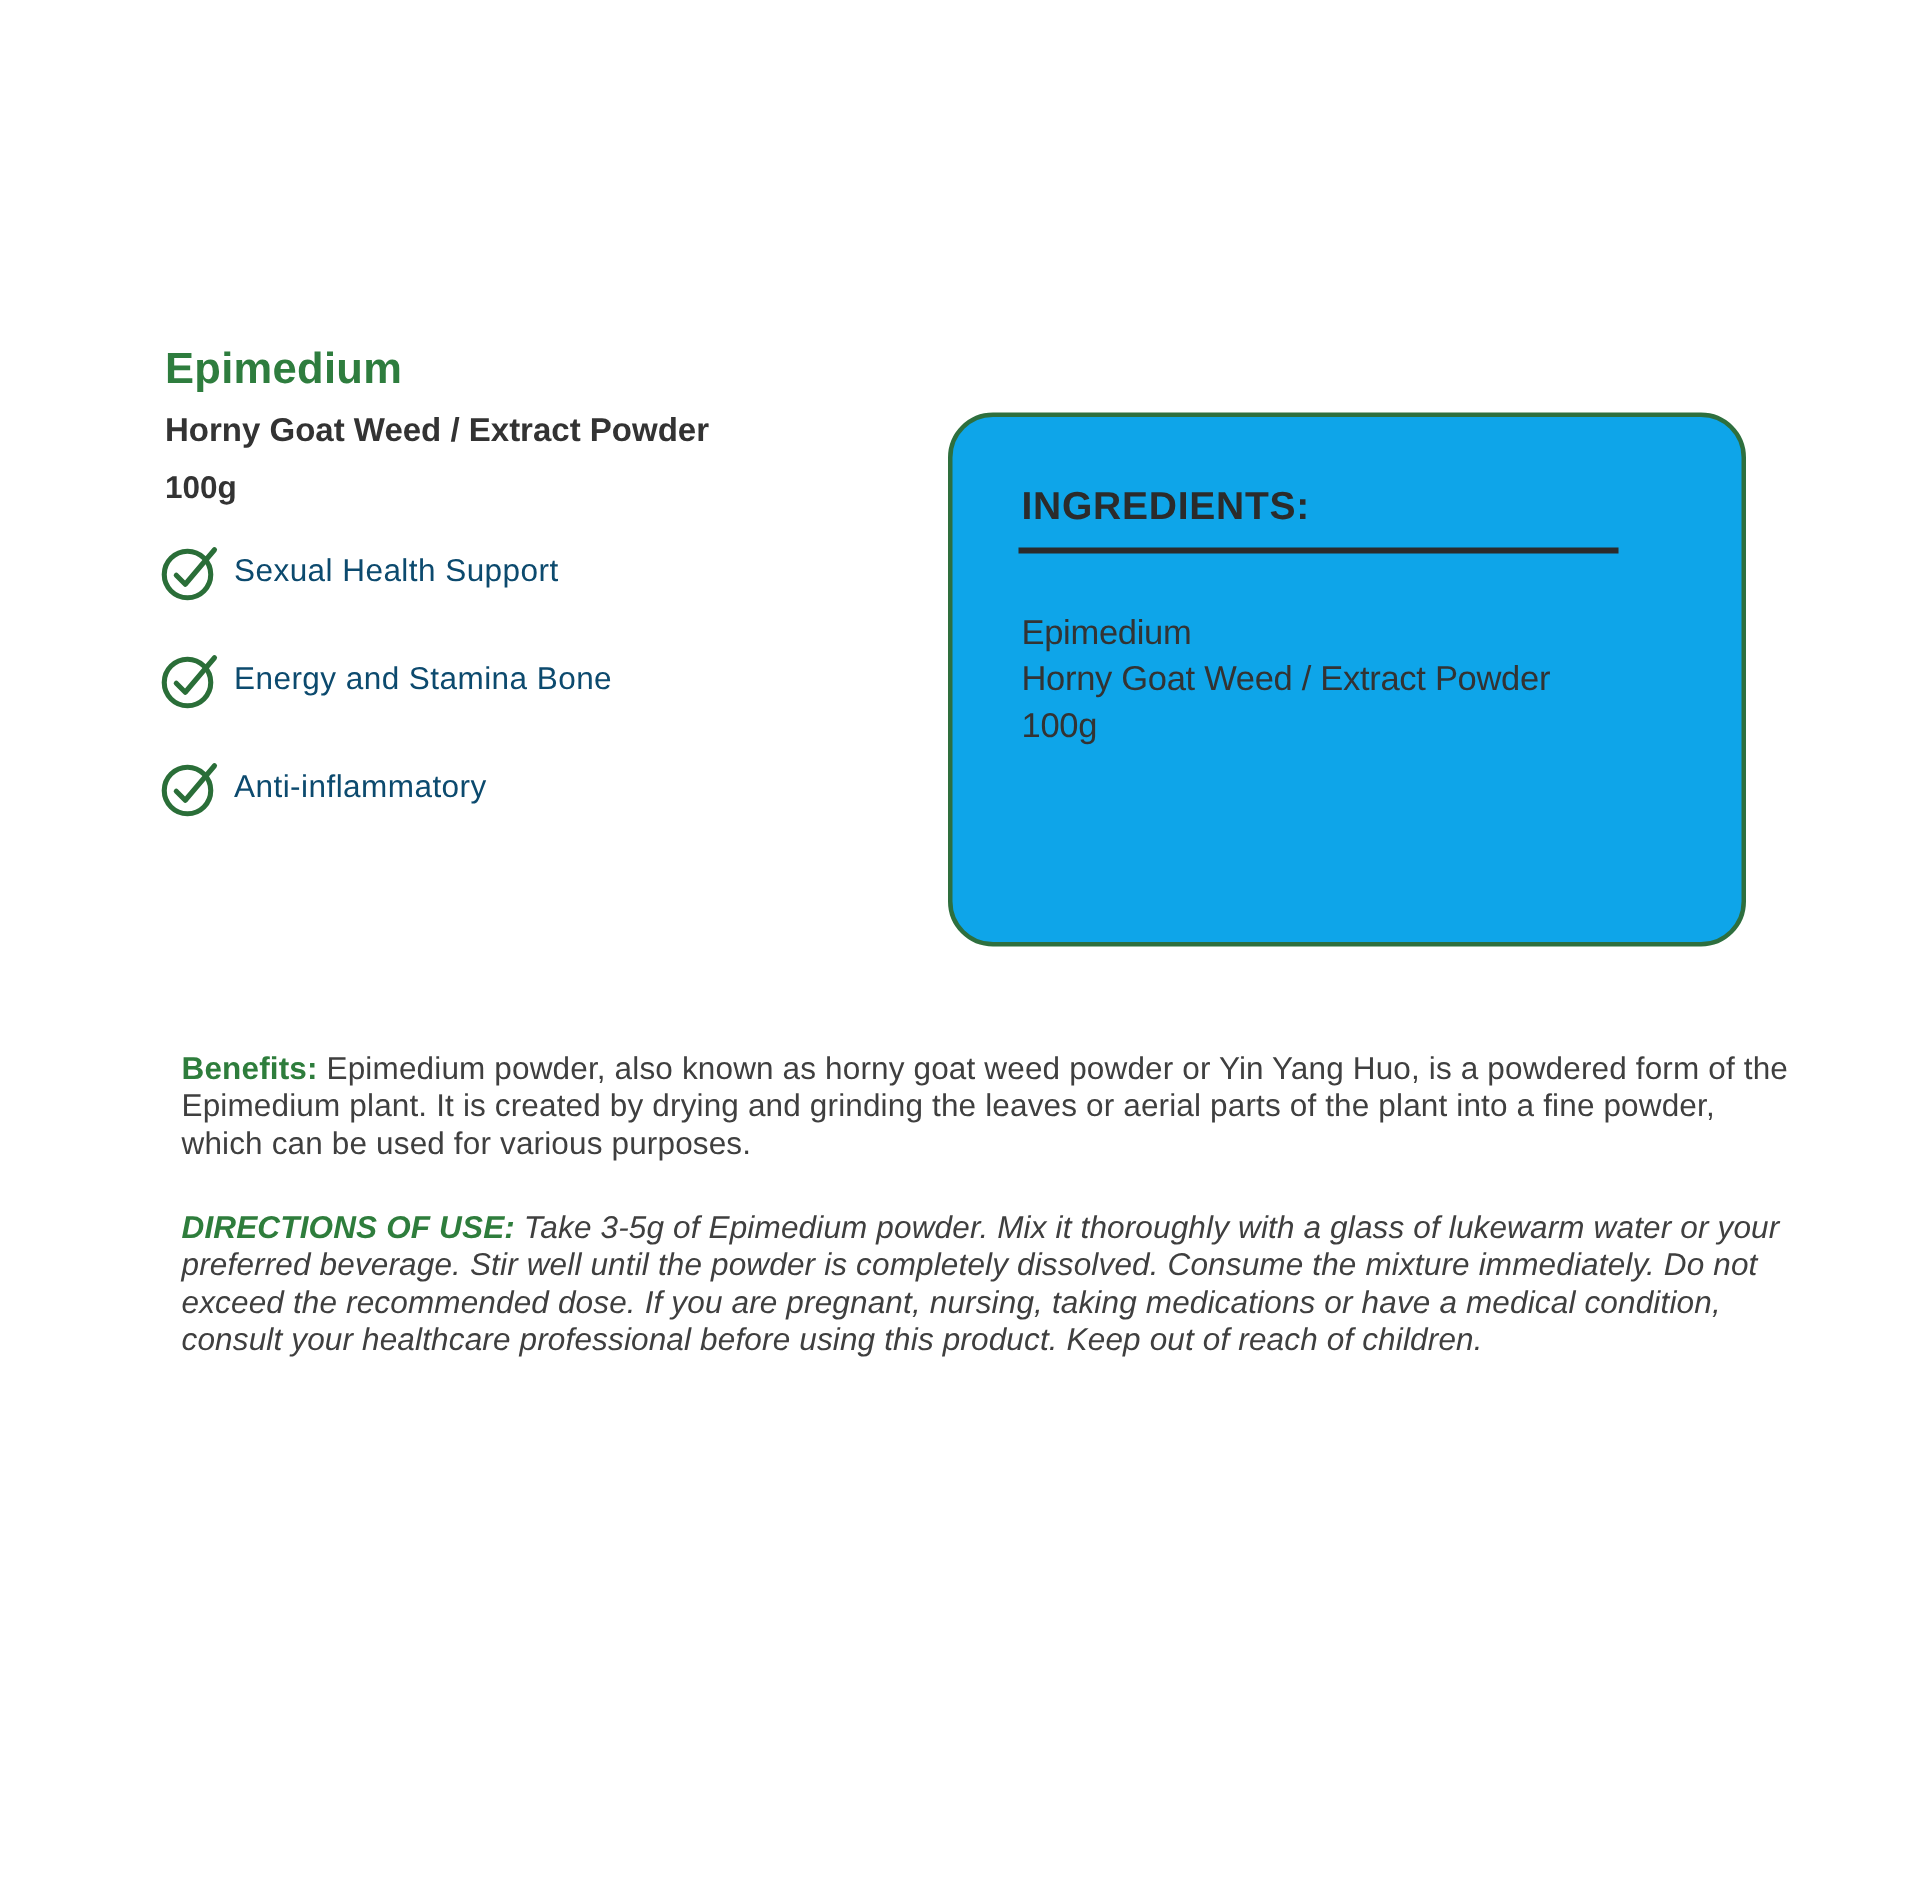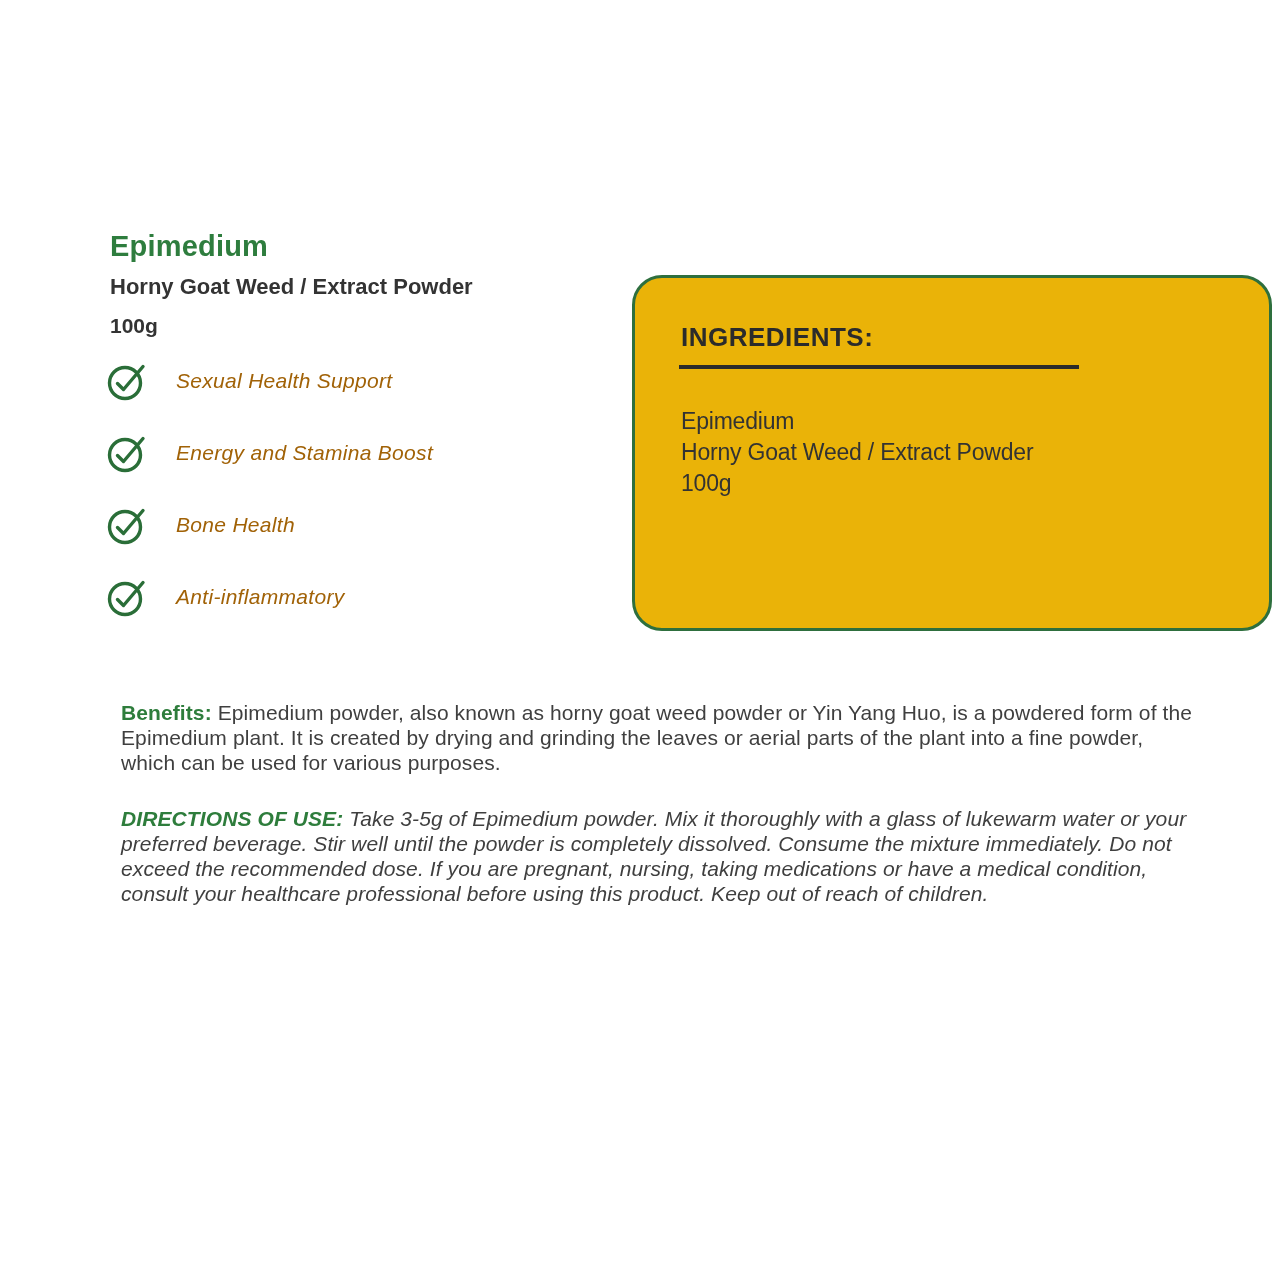--- a/index.html
+++ b/index.html
@@ -40,37 +40,36 @@
   
   .features { position: absolute; left: 106px; top: 360px; }
   .feature-item {
     display: flex;
     align-items: center;
     height: 42px;
     margin-bottom: 30px;
   }
   .check-icon { width: 44px; height: 42px; flex: 0 0 44px; }
   .feature-label {
-    margin-left: 26px;
+    margin-left: 6px;
     font-size: 21px;
-    color: #a16207;
+    color: #0c4a6e;
     letter-spacing: 0.3px;
-    font-style: italic;
   }
 
   
   .ingredients-box {
     position: absolute;
     left: 632px;
     top: 275px;
-    width: 640px;
+    width: 532px;
     height: 356px;
     border: 3px solid #2e6f3e;
     border-radius: 30px;
-    background: #eab308;
+    background: #0ea5e9;
   }
   .ingredients-heading {
     position: absolute;
     left: 46px;
     top: 44px;
     font-size: 26px;
     font-weight: bold;
     color: #2b2b2b;
     letter-spacing: 0.5px;
   }
@@ -127,28 +126,21 @@
         <circle cx="19" cy="23" r="15.5" stroke="#2a6e38" stroke-width="3.4"></circle>
         <path d="M11.5 23.5 L17.5 29.5 L37 6.5" stroke="#2a6e38" stroke-width="3.4" stroke-linecap="round" stroke-linejoin="round"></path>
       </svg>
       <span class="feature-label">Sexual Health Support</span>
     </div>
     <div class="feature-item">
       <svg class="check-icon" viewBox="0 0 44 42" fill="none">
         <circle cx="19" cy="23" r="15.5" stroke="#2a6e38" stroke-width="3.4"></circle>
         <path d="M11.5 23.5 L17.5 29.5 L37 6.5" stroke="#2a6e38" stroke-width="3.4" stroke-linecap="round" stroke-linejoin="round"></path>
       </svg>
-      <span class="feature-label">Energy and Stamina Boost</span>
-    </div>
-    <div class="feature-item">
-      <svg class="check-icon" viewBox="0 0 44 42" fill="none">
-        <circle cx="19" cy="23" r="15.5" stroke="#2a6e38" stroke-width="3.4"></circle>
-        <path d="M11.5 23.5 L17.5 29.5 L37 6.5" stroke="#2a6e38" stroke-width="3.4" stroke-linecap="round" stroke-linejoin="round"></path>
-      </svg>
-      <span class="feature-label">Bone Health</span>
+      <span class="feature-label">Energy and Stamina Bone</span>
     </div>
     <div class="feature-item">
       <svg class="check-icon" viewBox="0 0 44 42" fill="none">
         <circle cx="19" cy="23" r="15.5" stroke="#2a6e38" stroke-width="3.4"></circle>
         <path d="M11.5 23.5 L17.5 29.5 L37 6.5" stroke="#2a6e38" stroke-width="3.4" stroke-linecap="round" stroke-linejoin="round"></path>
       </svg>
       <span class="feature-label">Anti-inflammatory</span>
     </div>
   </div>
 

